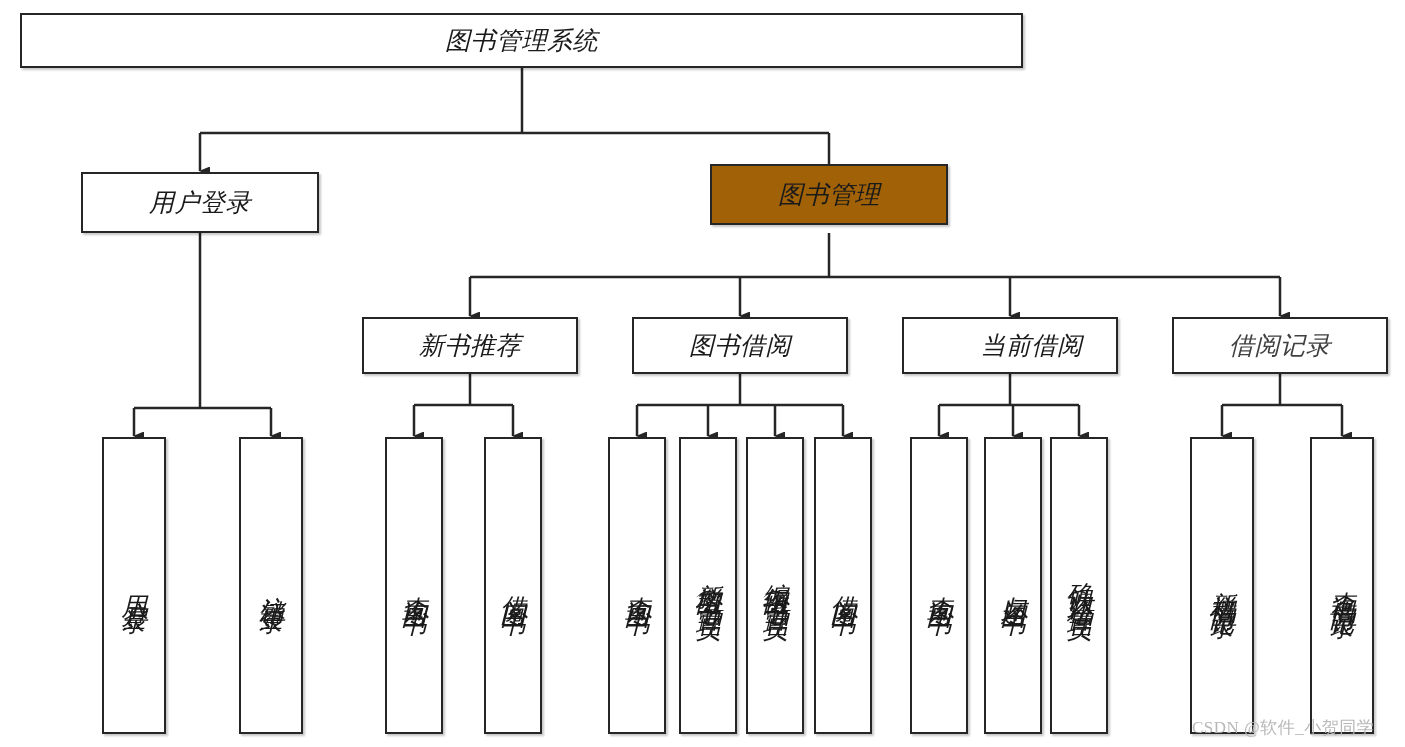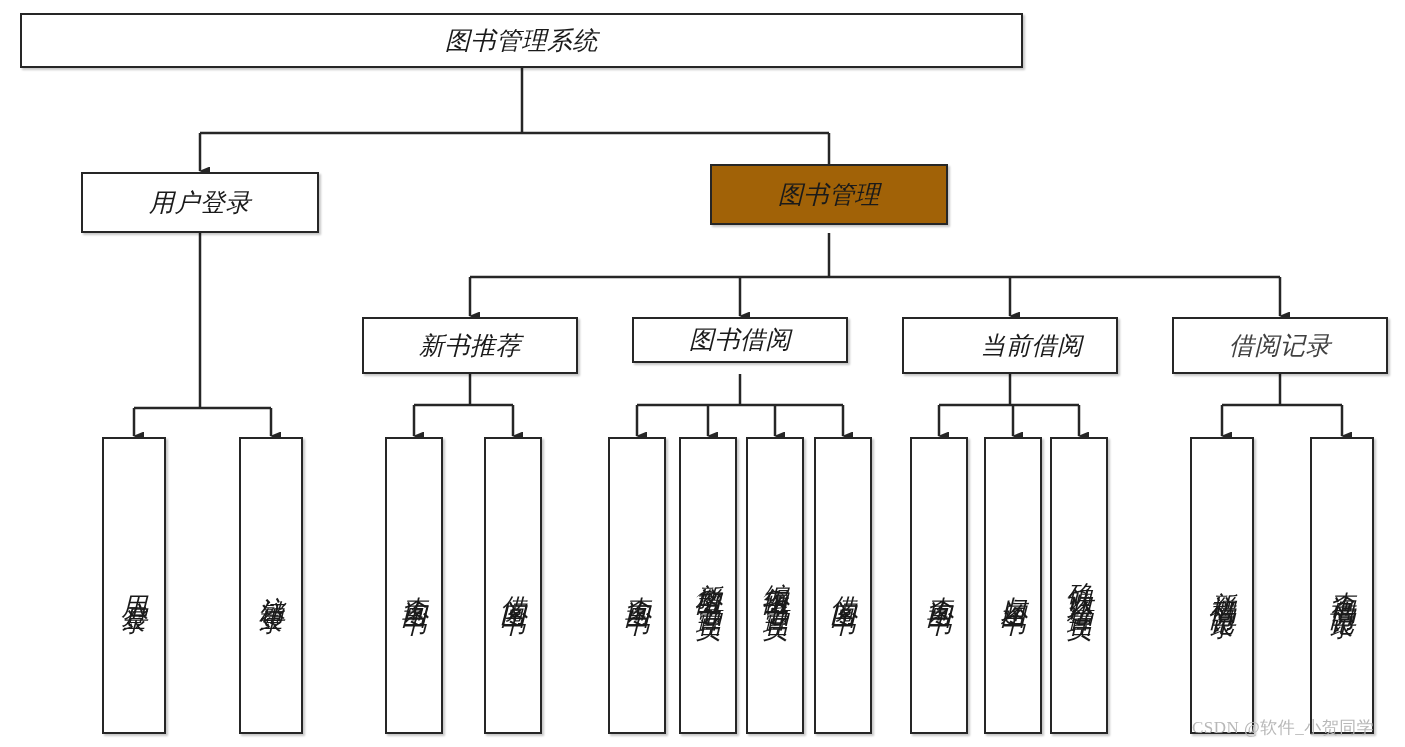--- a/index.html
+++ b/index.html
@@ -120,21 +120,21 @@
       </div>
       <div class="node-box horizontal" style="left: 81px; top: 172px; width: 238px; height: 61px; border-color: rgb(38, 38, 38); background: rgb(255, 255, 255);">
         <span class="node-label" style="color: rgb(26, 26, 26);">用户登录</span>
       </div>
       <div class="node-box horizontal" style="left: 710px; top: 164px; width: 238px; height: 61px; border-color: rgb(38, 38, 38); background: #a16207;">
         <span class="node-label" style="color: rgb(26, 26, 26);">图书管理</span>
       </div>
       <div class="node-box horizontal" style="left: 362px; top: 317px; width: 216px; height: 57px; border-color: rgb(38, 38, 38); background: rgb(255, 255, 255);">
         <span class="node-label" style="color: rgb(26, 26, 26);">新书推荐</span>
       </div>
-      <div class="node-box horizontal" style="left: 632px; top: 317px; width: 216px; height: 46px; border-color: rgb(38, 38, 38); background: rgb(255, 255, 255);">
+      <div class="node-box horizontal" style="left: 632px; top: 317px; width: 216px; height: 57px; border-color: rgb(38, 38, 38); background: rgb(255, 255, 255);">
         <span class="node-label" style="color: rgb(26, 26, 26);">图书借阅</span>
       </div>
       <div class="node-box horizontal" style="left: 902px; top: 317px; width: 216px; height: 57px; border-color: rgb(38, 38, 38); background: rgb(255, 255, 255); padding-left: 43px;">
         <span class="node-label" style="color: rgb(26, 26, 26);">当前借阅</span>
       </div>
       <div class="node-box horizontal" style="left: 1172px; top: 317px; width: 216px; height: 57px; border-color: rgb(38, 38, 38); background: rgb(255, 255, 255);">
         <span class="node-label" style="color: #404040;">借阅记录</span>
       </div>
       <div class="node-box vertical" style="left: 102px; top: 437px; width: 64px; height: 297px; border-color: rgb(38, 38, 38); background: rgb(255, 255, 255);">
         <span class="node-label" style="color: rgb(26, 26, 26);">用户登录</span>

